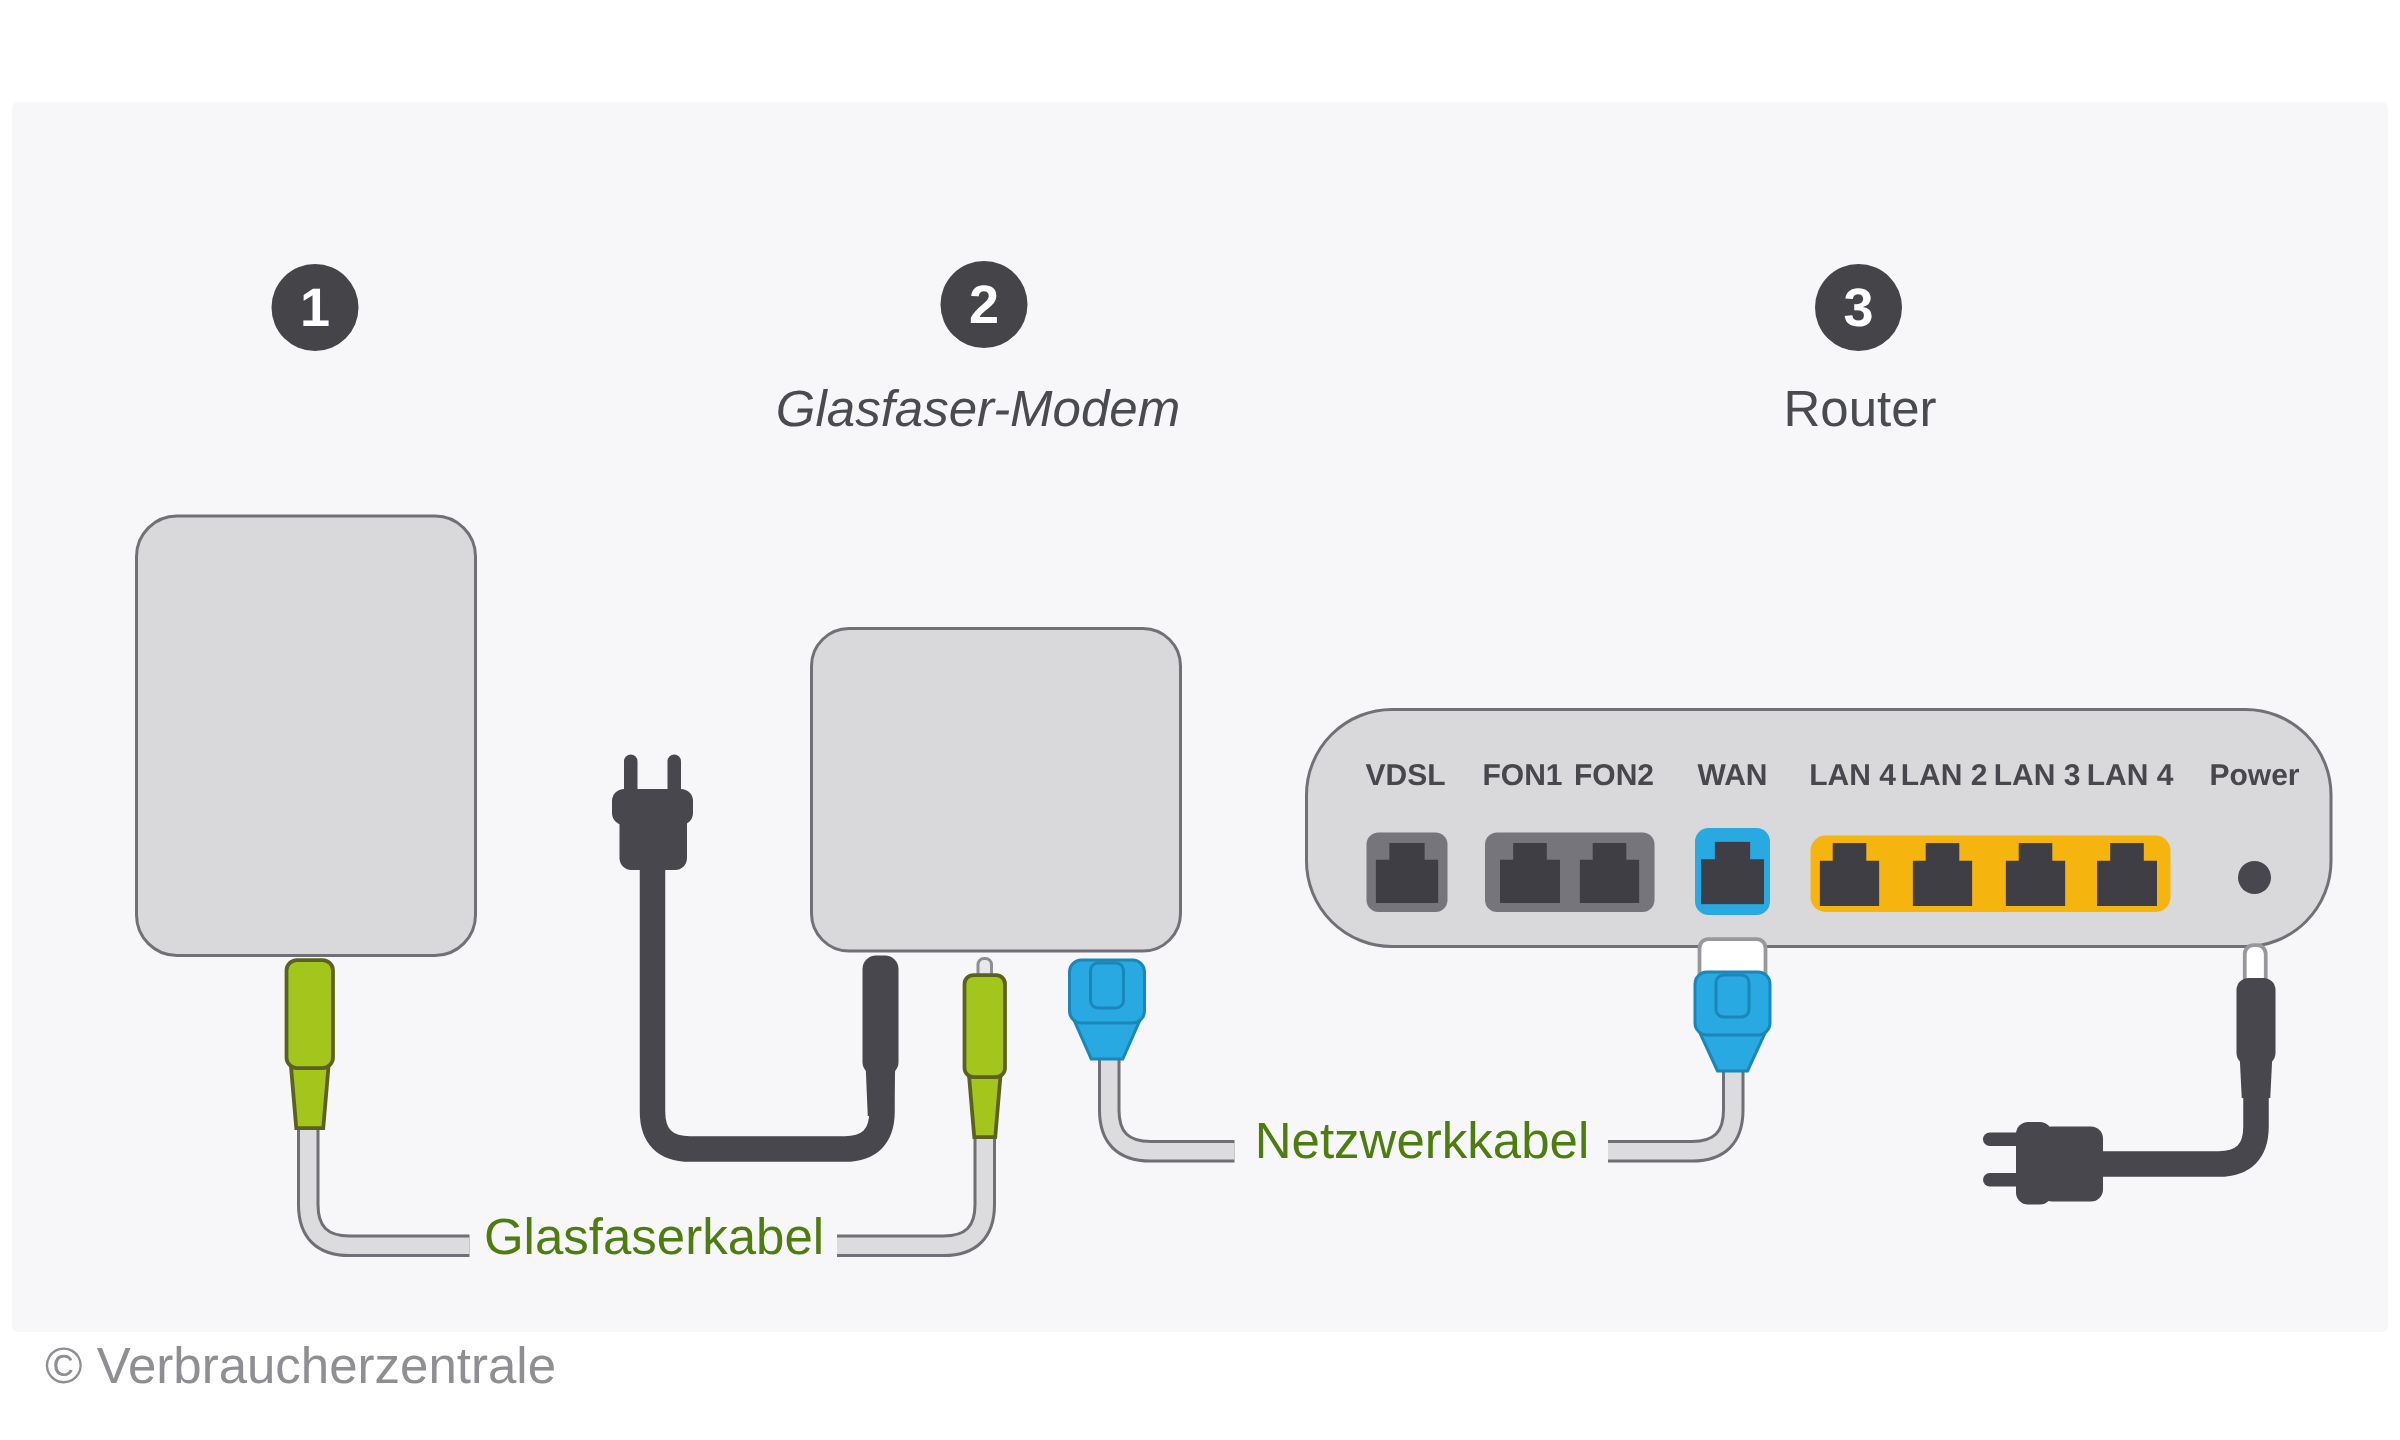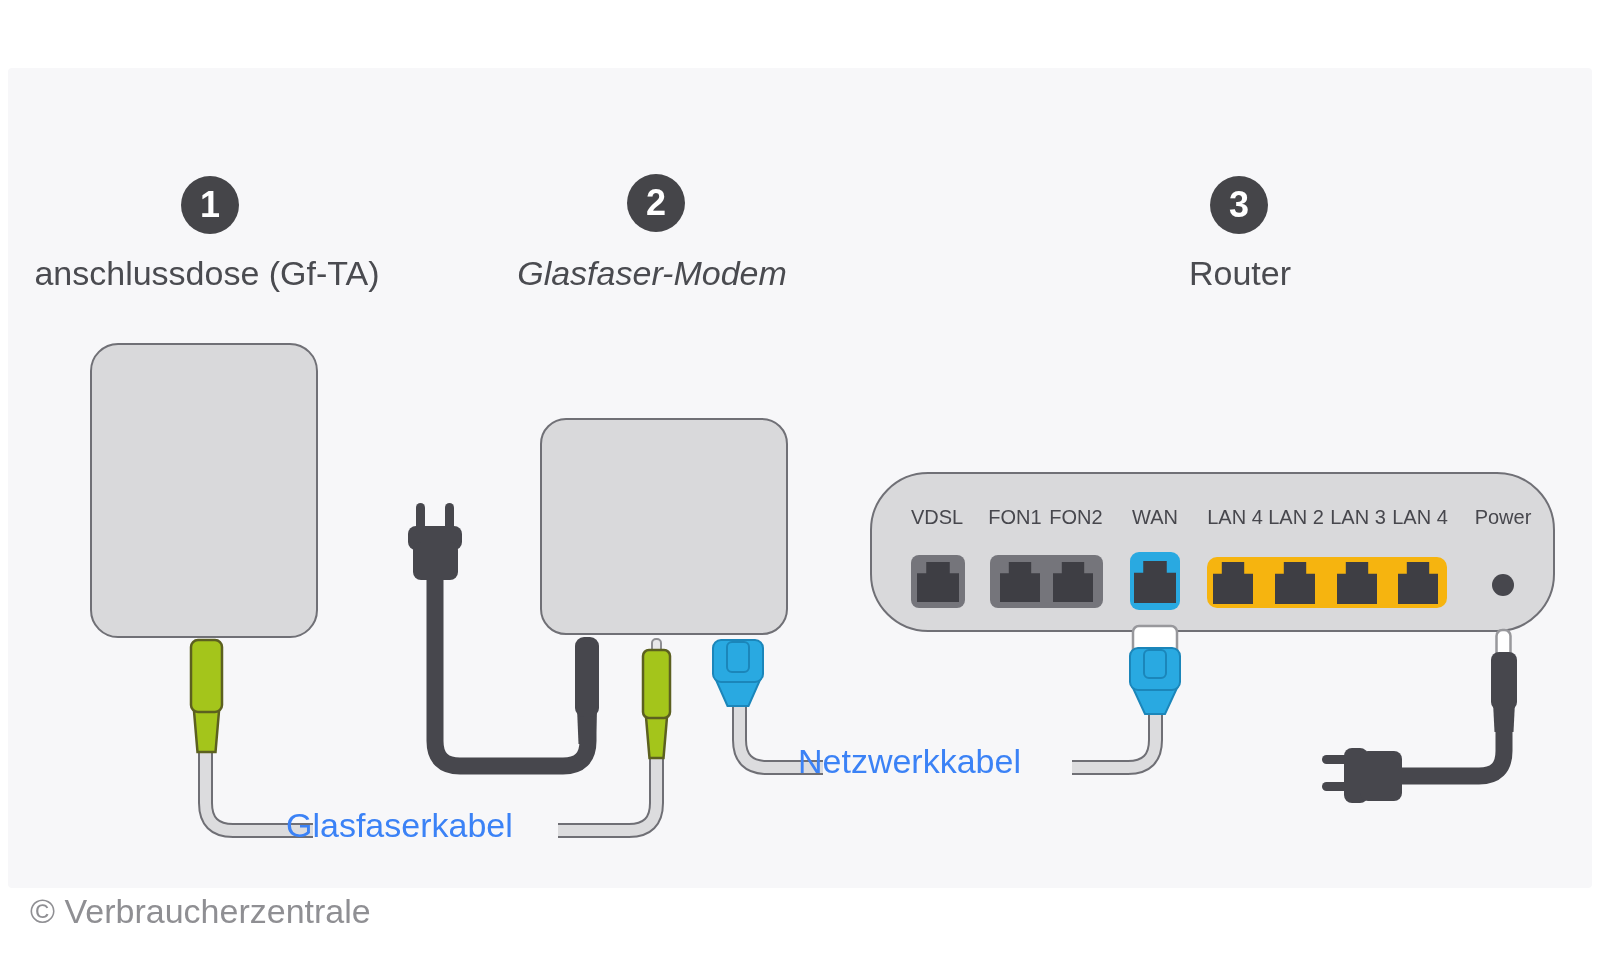--- a/index.html
+++ b/index.html
@@ -42,26 +42,26 @@
   .blk-vdsl .rj45{left:6px;top:7px;width:42px;height:40px;}
   .blk-fon .rj-a{left:10px;top:7px;width:40px;height:40px;}
   .blk-fon .rj-b{left:63px;top:7px;width:40px;height:40px;}
   .blk-wan .rj45{left:4px;top:9px;width:42px;height:42px;}
   .blk-lan .rj45{top:5px;width:40px;height:42px;}
   .rj-l1{left:6px;}.rj-l2{left:68px;}.rj-l3{left:130px;}.rj-l4{left:191px;}
   .power-dot{position:absolute;left:1492px;top:574px;width:22px;height:22px;border-radius:50%;background:var(--c-dark);}
 
   
   .port-label{position:absolute;top:506px;width:90px;text-align:center;
-    font-size:20px;font-weight:400;color:var(--c-dark);letter-spacing:0px;}
+    font-size:20px;font-weight:700;color:var(--c-dark);letter-spacing:0px;}
   .step-title{position:absolute;top:254px;text-align:center;font-size:34px;line-height:38px;color:var(--c-text);}
   .step-title .bold{font-weight:700;}
   .badge{position:absolute;width:58px;height:58px;border-radius:50%;background:#454549;color:#fff;
     display:flex;align-items:center;justify-content:center;font-size:36px;font-weight:700;}
-  .cable-label{position:absolute;width:300px;font-size:34px;color:#3b82f6;}
+  .cable-label{position:absolute;width:300px;text-align:center;font-size:34px;color:#4d7c0f;}
   .copyright{position:absolute;left:30px;top:892px;font-size:34px;color:#8f8f93;
     text-shadow:0 0 2px #fff,0 0 4px #fff,0 0 6px #fff;}
 
   
   .wires{position:absolute;left:0;top:0;width:1600px;height:960px;}
   .cable-outer{fill:none;stroke:var(--c-cable-border);stroke-width:15;}
   .cable-inner{fill:none;stroke:var(--c-cable);stroke-width:11;}
   .power-cable{fill:none;stroke:var(--c-dark);stroke-width:17;}
   .dark-fill{fill:var(--c-dark);stroke:none;}
   .green-part{fill:var(--c-green);stroke:var(--c-green-dark);stroke-width:2.5;}
@@ -158,21 +158,20 @@
     <span>1</span>
   </div>
   <div class="badge" style="left:627px;top:174px;">
     <span>2</span>
   </div>
   <div class="badge" style="left:1210px;top:176px;">
     <span>3</span>
   </div>
 
   <div class="step-title" style="left:0px;width:414px;">
-    <div>anschlussdose (Gf-TA)</div>
   </div>
   <div class="step-title" style="left:437px;width:430px;font-style:italic;">
     <div>Glasfaser-Modem</div>
   </div>
   <div class="step-title" style="left:1033px;width:414px;">
     <div>Router</div>
   </div>
 
   <div class="port-label" style="left:892px;">VDSL</div>
   <div class="port-label" style="left:970px;">FON1</div>

